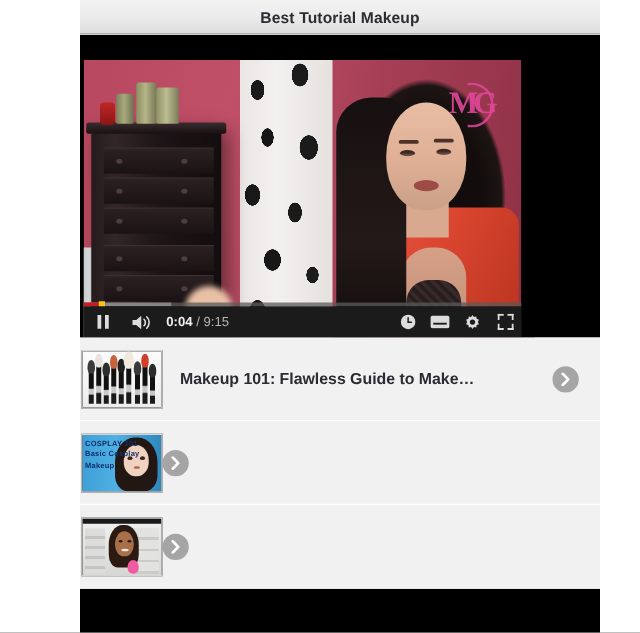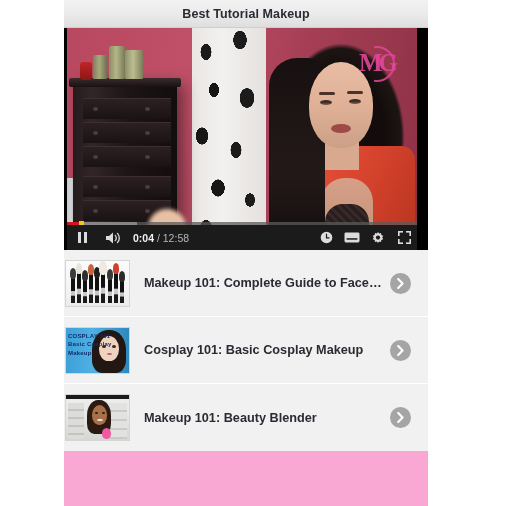--- a/index.html
+++ b/index.html
@@ -9,23 +9,23 @@
     width: 512px;
     height: 506px;
     overflow: hidden;
     font-family: "Liberation Sans", sans-serif;
   }
 
   #app {
     position: absolute;
     left: 64px;
     top: 0;
-    width: 364px;
+    width: 416px;
     height: 506px;
-    background: #f9a8d4;
+    background: #000000;
   }
 
   
   .header {
     height: 28px;
     background: linear-gradient(to bottom, #f2f2f2 0%, #ececec 45%, #dedede 100%);
     border-bottom: 1px solid #cfcfcf;
     display: flex;
     align-items: center;
     justify-content: center;
@@ -38,20 +38,21 @@
     letter-spacing: 0.1px;
   }
 
   
   .player {
     position: relative;
     width: 364px;
     height: 222px;
     background: #000000;
     overflow: hidden;
+    margin-top: 20px;
   }
   .video-stage {
     position: absolute;
     left: 3px;
     top: 0;
     right: 11px;
     bottom: 0;
     overflow: hidden;
     background: #111;
   }
@@ -441,21 +442,21 @@
 
       <div class="ctl ctl-vol">
         <svg width="17" height="14" viewBox="0 0 17 14" aria-hidden="true">
           <path d="M1 5h3L8 1.6v10.8L4 9H1z" fill="#dcdcdc"></path>
           <path d="M10.2 4.4a3.6 3.6 0 010 5.2" stroke="#dcdcdc" stroke-width="1.3" fill="none" stroke-linecap="round"></path>
           <path d="M12.4 2.4a6.5 6.5 0 010 9.2" stroke="#dcdcdc" stroke-width="1.3" fill="none" stroke-linecap="round"></path>
         </svg>
       </div>
 
       <div class="time">
-        <span class="cur">0:04</span><span> / </span><span>12:58</span>
+        <span class="cur">0:04</span><span> / </span><span>9:15</span>
       </div>
 
       <div class="spacer"></div>
 
       <div class="ctl ctl-right">
         <svg width="13" height="13" viewBox="0 0 13 13" aria-hidden="true">
           <circle cx="6.5" cy="6.5" r="5.8" fill="#dcdcdc"></circle>
           <path d="M6.5 3.2v3.6h2.6" stroke="#1b1b1b" stroke-width="1.2" fill="none" stroke-linecap="round"></path>
         </svg>
       </div>
@@ -519,41 +520,40 @@
               <i style="background:#3a3a3a"></i>
             </div>
           <div class="brush" style="left:48px; height:31px">
               <i style="background:#d03f2c"></i>
             </div>
           <div class="brush" style="left:54px; height:23px">
               <i style="background:#2b2b2b"></i>
             </div>
         </div>
       </div>
-      <div class="row-title">Makeup 101: Complete Guide to Face…</div>
+      <div class="row-title">Makeup 101: Flawless Guide to Make…</div>
       <div class="chev">
         <svg width="9" height="11" viewBox="0 0 9 11" aria-hidden="true">
           <path d="M2.2 1L6.6 5.5 2.2 10" stroke="#ffffff" stroke-width="2.1" fill="none" stroke-linecap="round" stroke-linejoin="round"></path>
         </svg>
       </div>
     </div>
 
 
     <div class="row">
       <div class="thumb">
         <div class="tn-cos">
           <div class="tn-hair" style="left:26px; top:2px; width:34px; height:43px; background:#231713"></div>
           <div class="tn-face" style="left:33px; top:8px; width:20px; height:25px; background:#f0d2c0"></div>
           <div style="position:absolute;left:36px;top:17px;width:4px;height:3px;background:#39261f;border-radius:50%"></div>
           <div style="position:absolute;left:46px;top:17px;width:4px;height:3px;background:#39261f;border-radius:50%"></div>
           <div style="position:absolute;left:41px;top:25px;width:5px;height:2px;background:#b4625c;border-radius:50%"></div>
           <div class="tn-label blue" style="left:2px; top:4px; line-height:1.45">COSPLAY 101 Basic Cosplay Makeup</div>
         </div>
       </div>
-      <div class="row-title">Cosplay 101: Basic Cosplay Makeup</div>
       <div class="chev">
         <svg width="9" height="11" viewBox="0 0 9 11" aria-hidden="true">
           <path d="M2.2 1L6.6 5.5 2.2 10" stroke="#ffffff" stroke-width="2.1" fill="none" stroke-linecap="round" stroke-linejoin="round"></path>
         </svg>
       </div>
     </div>
 
     <div class="row">
       <div class="thumb">
         <div class="tn-blender">
@@ -561,21 +561,20 @@
           <div style="position:absolute;left:2px;top:8px;width:16px;height:36px;background:repeating-linear-gradient(to bottom,#dcdcda 0 6px,#c4c4c1 6px 8px)"></div>
           <div style="position:absolute;right:2px;top:8px;width:20px;height:36px;background:repeating-linear-gradient(to bottom,#e2e2e0 0 7px,#cacac7 7px 9px)"></div>
           <div class="tn-hair" style="left:21px; top:5px; width:24px; height:34px; background:#2a1a12"></div>
           <div class="tn-face" style="left:26px; top:10px; width:15px; height:20px; background:#a87049"></div>
           <div style="position:absolute;left:29px;top:17px;width:3px;height:2px;background:#2a1a14;border-radius:50%"></div>
           <div style="position:absolute;left:36px;top:17px;width:3px;height:2px;background:#2a1a14;border-radius:50%"></div>
           <div style="position:absolute;left:31px;top:24px;width:6px;height:2px;background:#f0e8e4;border-radius:50%"></div>
           <div style="position:absolute;left:36px;top:33px;width:9px;height:11px;background:#ef5aa0;border-radius:50% 50% 45% 45%"></div>
         </div>
       </div>
-      <div class="row-title">Makeup 101: Beauty Blender</div>
       <div class="chev">
         <svg width="9" height="11" viewBox="0 0 9 11" aria-hidden="true">
           <path d="M2.2 1L6.6 5.5 2.2 10" stroke="#ffffff" stroke-width="2.1" fill="none" stroke-linecap="round" stroke-linejoin="round"></path>
         </svg>
       </div>
     </div>
 
   </div>
 </div>
 

